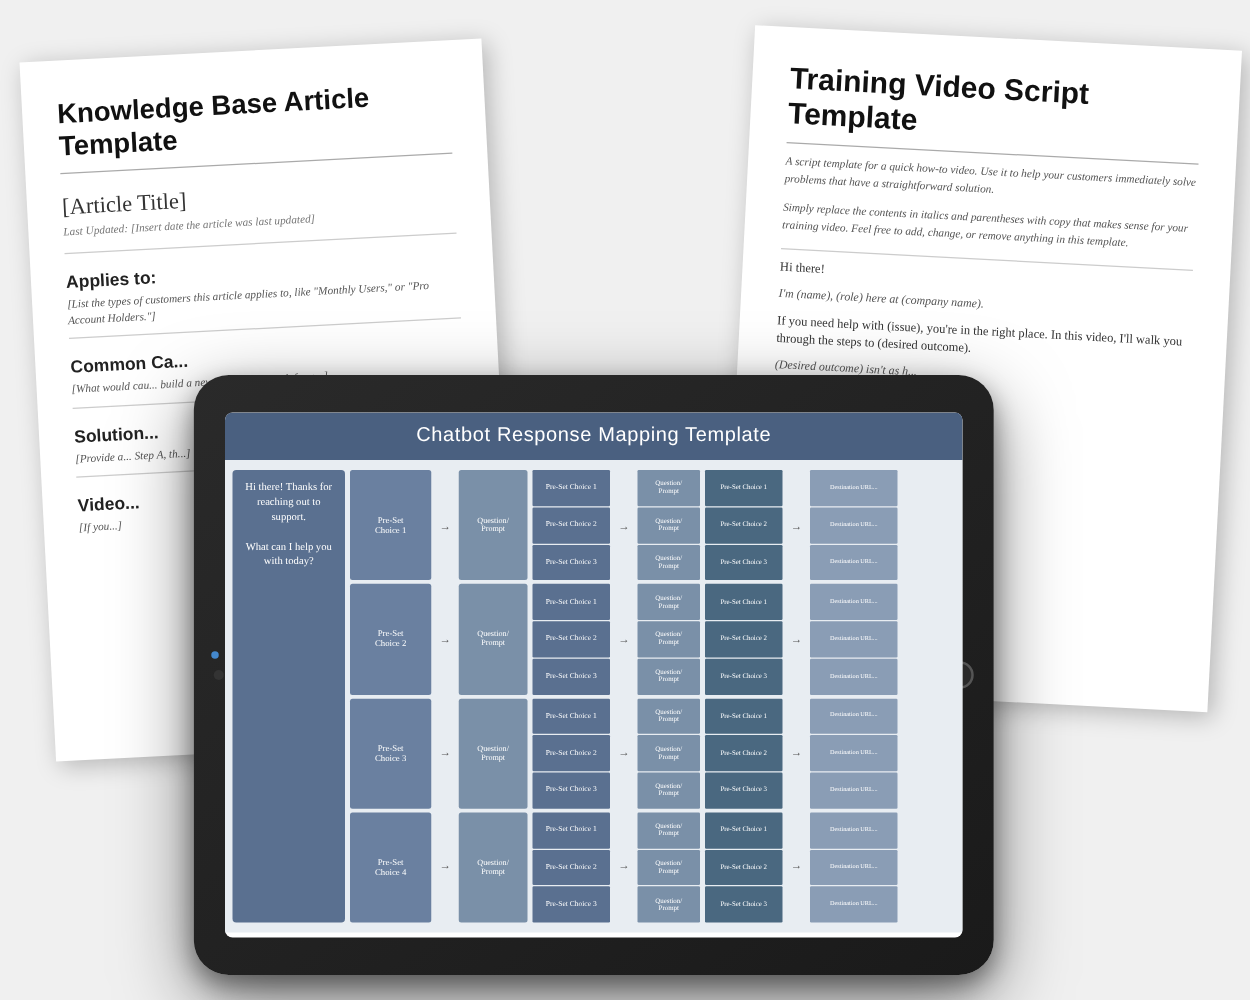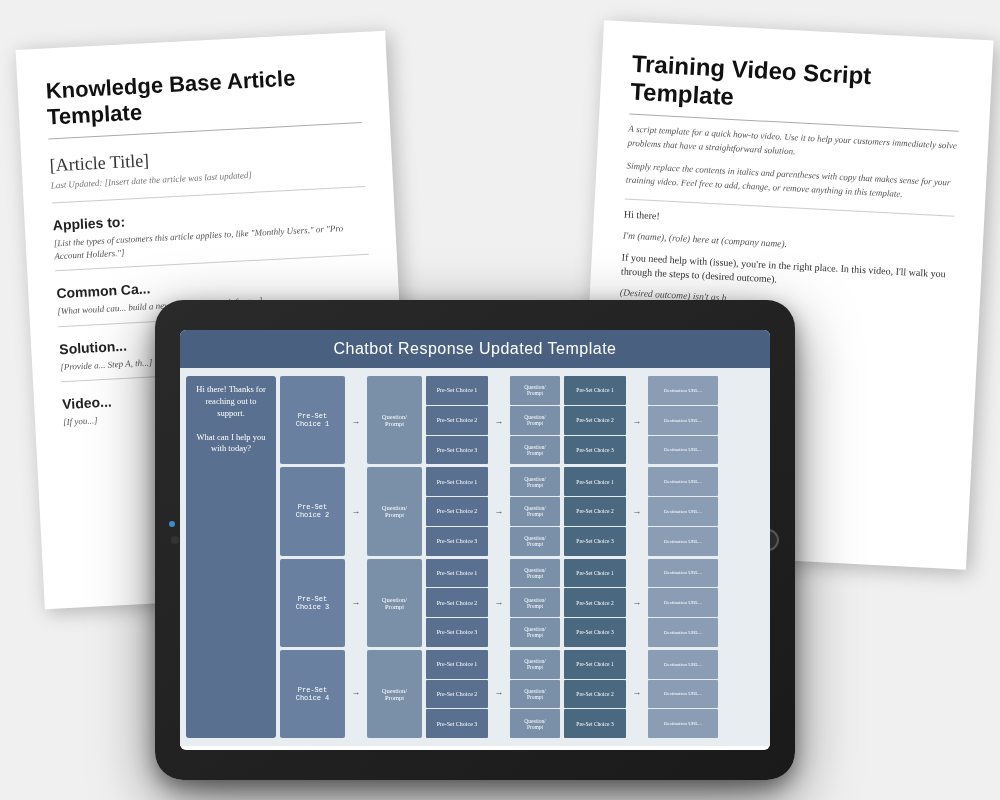--- a/index.html
+++ b/index.html
@@ -244,21 +244,20 @@
       background: #6a80a0;
       color: #fff;
       font-size: 7px;
       text-align: center;
       padding: 9px 2px;
       border-radius: 2px;
       flex: 1;
       display: flex;
       align-items: center;
       justify-content: center;
-      font-family: Liberation Mono, monospace;
     }
 
     .arrow-col {
       display: flex;
       flex-direction: column;
       justify-content: space-around;
       align-items: center;
       width: 14px;
       min-width: 14px;
       font-size: 9px;
@@ -451,21 +450,21 @@
     <p class="script-line">If you need help with (issue), you're in the right place. In this video, I'll walk you through the steps to (desired outcome).</p>
     <p class="script-italic">(Desired outcome) isn't as h...</p>
   </div>
 
   <div class="ipad">
     <div class="ipad-camera"></div>
     <div class="ipad-indicator"></div>
     <div class="ipad-home"></div>
 
     <div class="ipad-screen">
-      <div class="chatbot-header">Chatbot Response Updated Template</div>
+      <div class="chatbot-header">Chatbot Response Mapping Template</div>
       <div class="chatbot-body">
         <div class="chatbot-grid">
 
           <div class="col-greeting">
             <span>Hi there! Thanks for reaching out to support.<br><br>What can I help you with today?</span>
           </div>
 
           <div class="col-choices">
             <div class="choice-box">Pre-Set<br>Choice 1</div>
             <div class="choice-box">Pre-Set<br>Choice 2</div>

